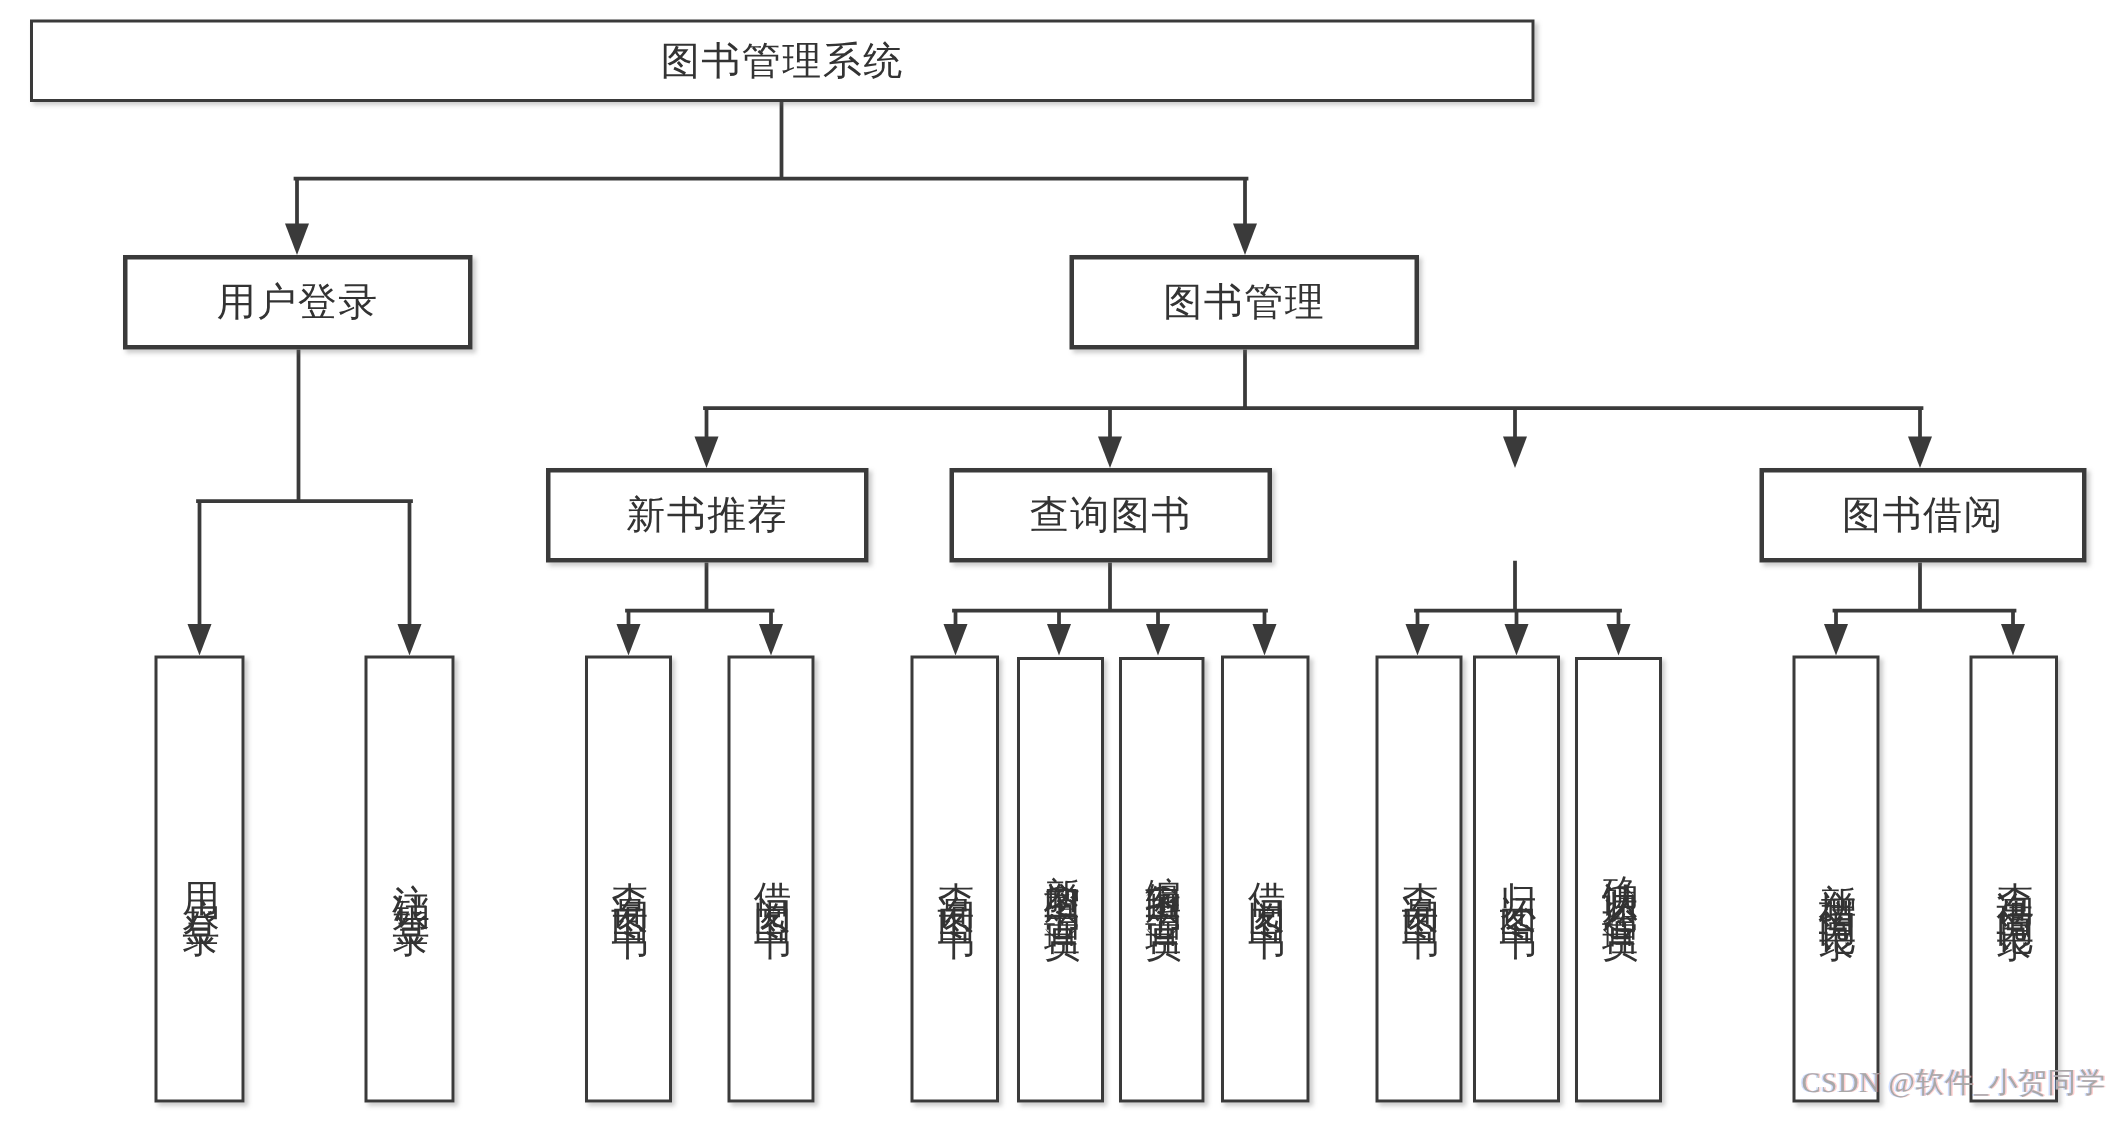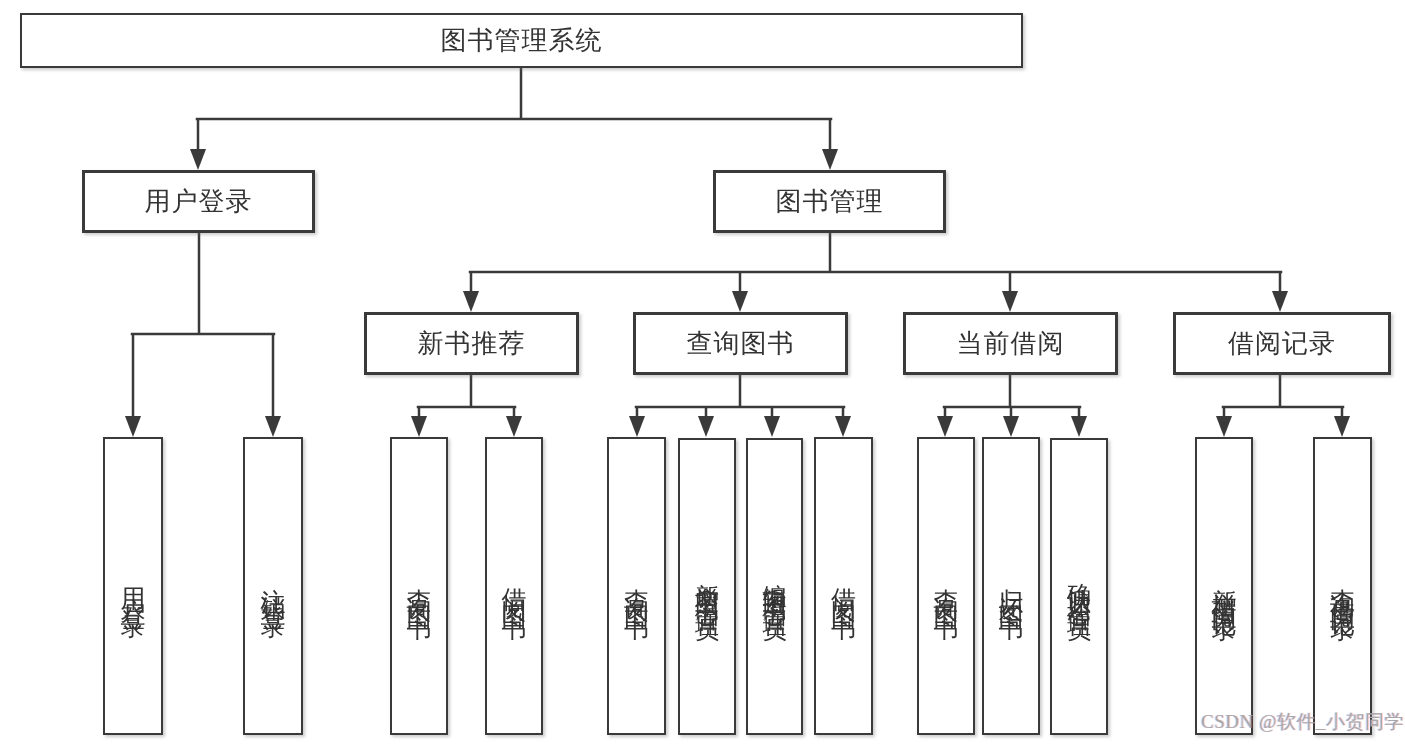--- a/index.html
+++ b/index.html
@@ -69,22 +69,21 @@
       <polygon points="1334,416 1350,416 1342,437" fill="#3a3a3a"></polygon>
     </svg>
 
   <div class="box root" style="left:20px;top:13px;width:1003px;height:55px;">图书管理系统</div>
 
   <div class="box" style="left:82px;top:170px;width:233px;height:63px;">用户登录</div>
   <div class="box" style="left:713px;top:170px;width:233px;height:63px;text-align:right;">图书管理</div>
 
   <div class="box" style="left:364px;top:312px;width:215px;height:63px;">新书推荐</div>
   <div class="box" style="left:633px;top:312px;width:215px;height:63px;">查询图书</div>
-  <div class="box" style="left:903px;top:312px;width:215px;height:63px;">当前借阅</div>
-  <div class="box" style="left:1173px;top:312px;width:218px;height:63px;">借阅记录</div>
+  <div class="box" style="left:1173px;top:312px;width:218px;height:63px;">图书借阅</div>
 
   <div class="leaf" style="left:103px;top:437px;width:60px;height:298px;">
     <span>用户登录</span>
   </div>
   <div class="leaf" style="left:243px;top:437px;width:60px;height:298px;">
     <span>注销登录</span>
   </div>
 
   <div class="leaf" style="left:390px;top:437px;width:58px;height:298px;">
     <span>查询图书</span>

